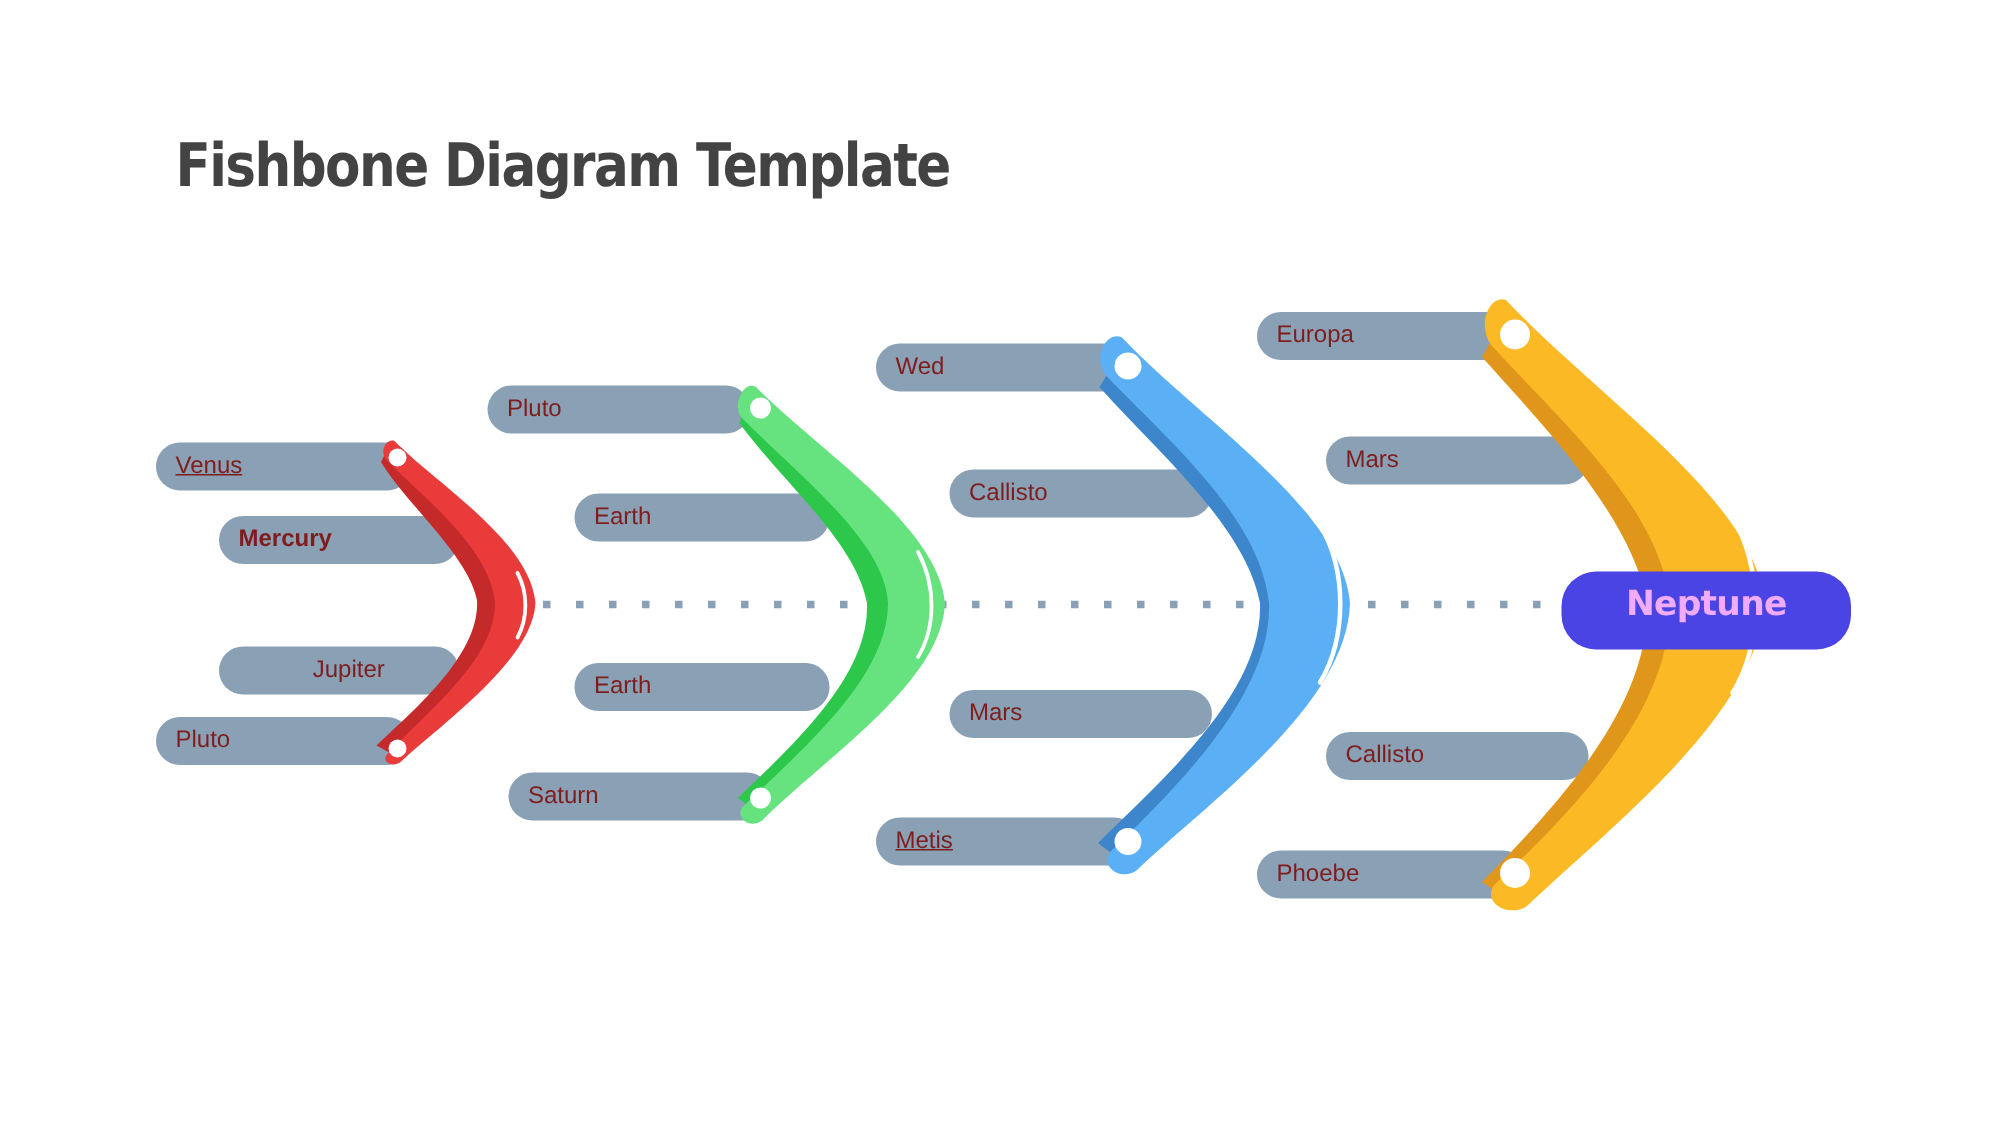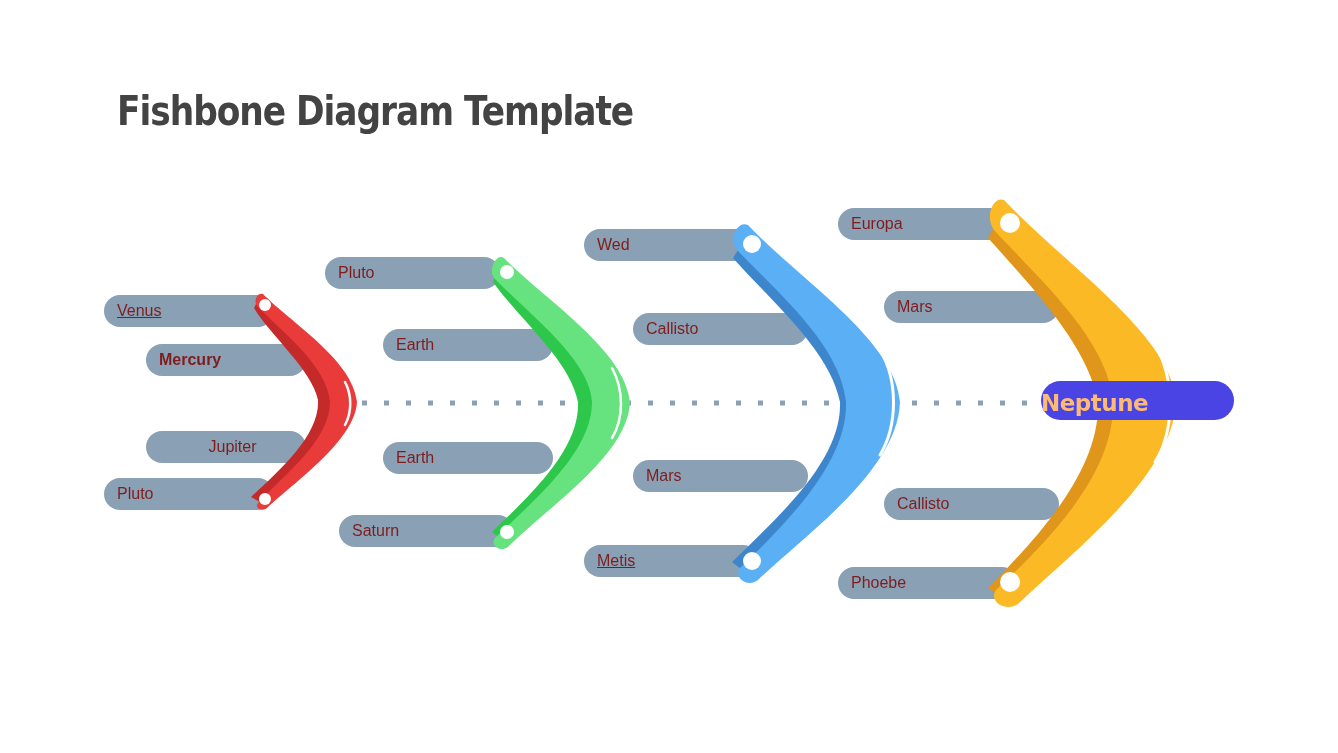--- a/index.html
+++ b/index.html
@@ -1,20 +1,20 @@
 <!DOCTYPE html>
 <html><head>
 <meta charset="utf-8">
 <style>
   html, body { margin:0; padding:0; background:#ffffff; }
   body { width:1338px; height:753px; position:relative; overflow:hidden; font-family:"Liberation Sans", sans-serif; }
   .title { position:absolute; left:117px; top:88px; font-family:"DejaVu Sans", sans-serif; font-weight:bold; font-size:40px; color:#434343; letter-spacing:-1.2px; transform:scaleX(0.86); transform-origin:left top; }
   .pill { position:absolute; height:32px; background:#8aa0b4; border-radius:16px; color:#7f1d1d; font-family:"Liberation Sans", sans-serif; font-size:16px; line-height:32px; padding-left:13px; box-sizing:border-box; }
   svg.diagram { position:absolute; left:0; top:0; }
-  .head { position:absolute; left:1041px; top:381px; width:193px; height:39px; background:#4a44e4; border-radius:23px; color:#fdba74; font-family:"DejaVu Sans", sans-serif; font-weight:bold; font-size:23px; line-height:45px; text-align:left; letter-spacing:-0.5px; }
+  .head { position:absolute; left:1041px; top:381px; width:193px; height:52px; background:#4a44e4; border-radius:23px; color:#f0abfc; font-family:"DejaVu Sans", sans-serif; font-weight:bold; font-size:23px; line-height:45px; text-align:center; letter-spacing:-0.5px; }
 </style>
 </head>
 <body>
 
 <div class="title">Fishbone Diagram Template</div>
 
 <div class="pill" style="left:104px;top:295px;width:170px;text-decoration:underline;">Venus</div>
 <div class="pill" style="left:146px;top:344px;width:160px;font-weight:bold;">Mercury</div>
 <div class="pill" style="left:146px;top:431px;width:160px;text-align:center;">Jupiter</div>
 <div class="pill" style="left:104px;top:478px;width:170px;">Pluto</div>

